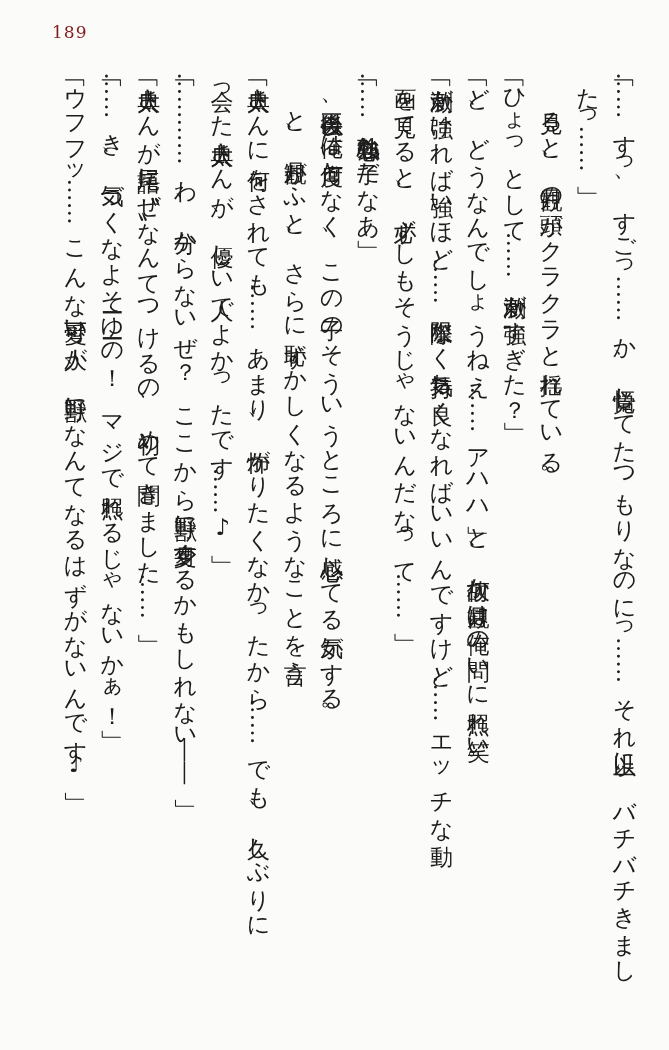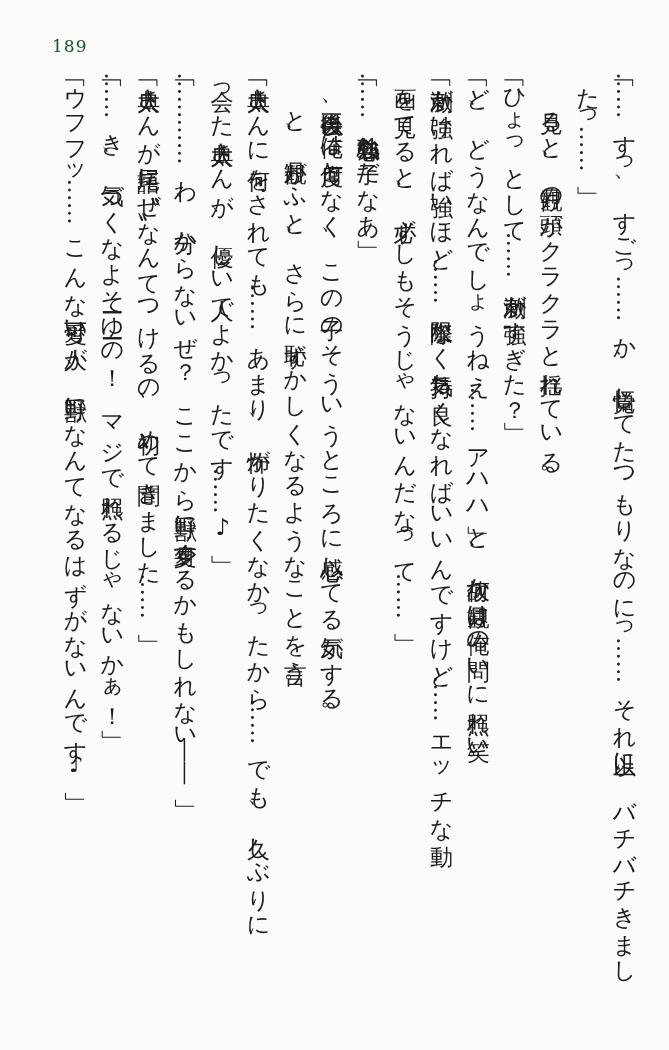--- a/index.html
+++ b/index.html
@@ -15,25 +15,25 @@
   .page {
     position: relative;
     width: 669px;
     height: 1050px;
     background: #fbfbf9;
     font-family: "DejaVu Serif", "Liberation Serif", serif;
     color: #1c1c1c;
   }
   .page-number {
     position: absolute;
-    top: 36px;
+    top: 22px;
     left: 52px;
     font-size: 17px;
     letter-spacing: 1px;
-    color: #14532d;
+    color: #7f1d1d;
   }
   .text-block {
     position: absolute;
     top: 72px;
     right: 26px;
     height: 945px;
     writing-mode: vertical-rl;
     text-orientation: mixed;
     font-size: 23px;
     line-height: 36.6px;

